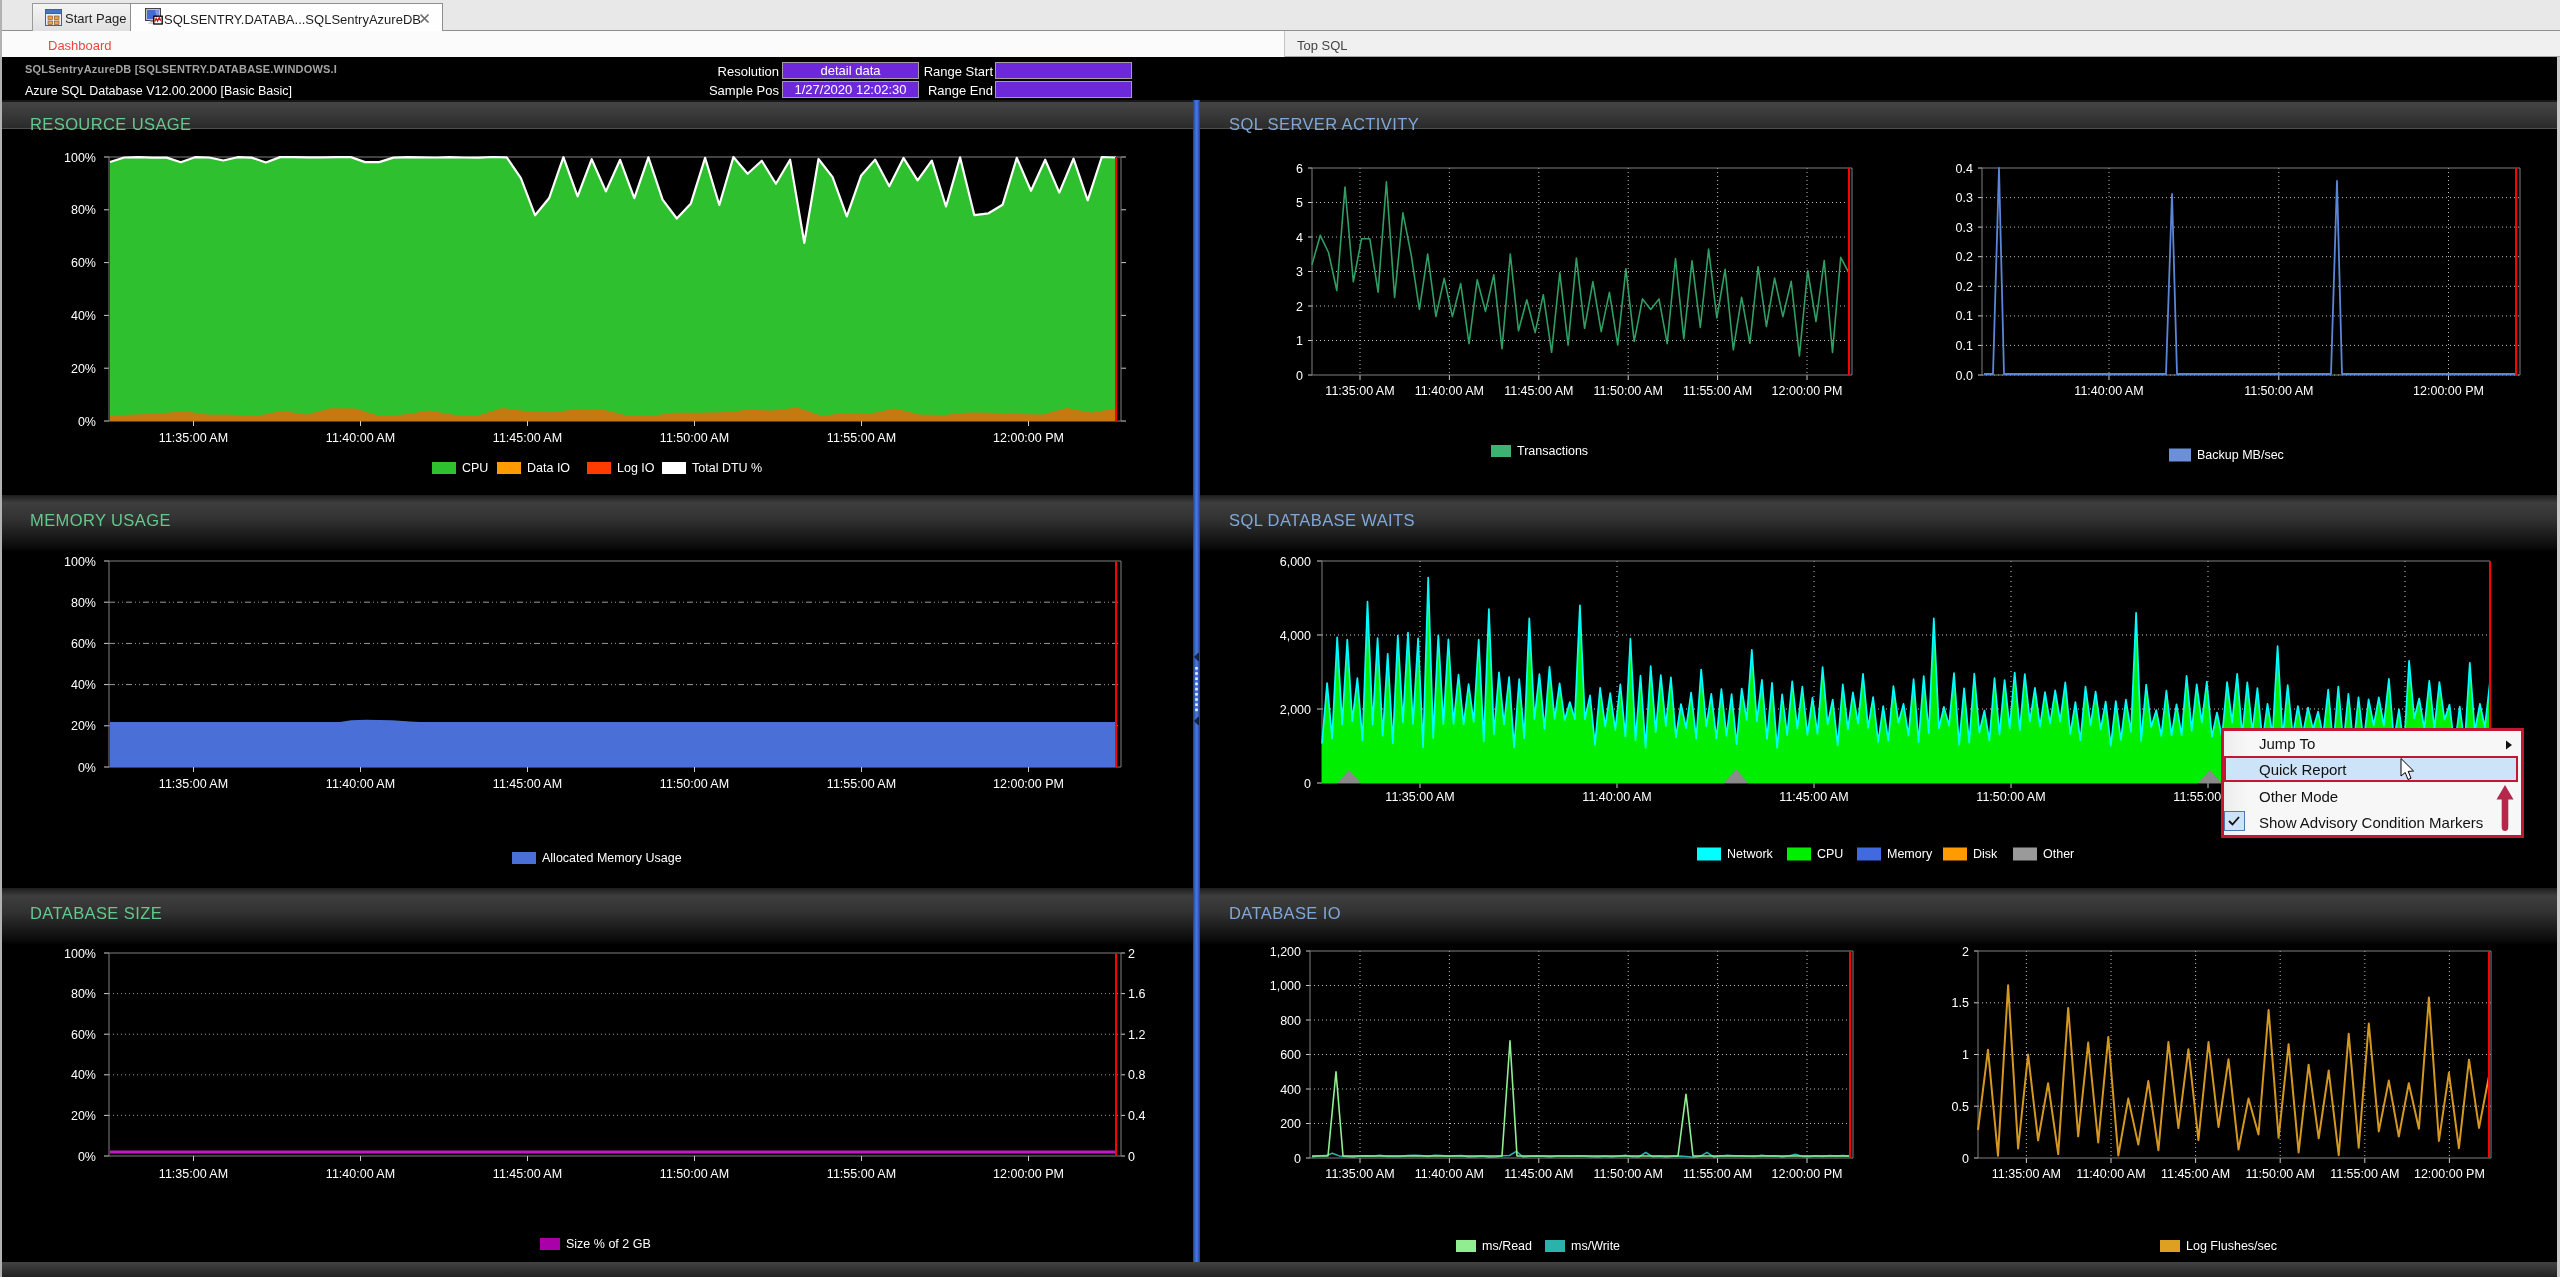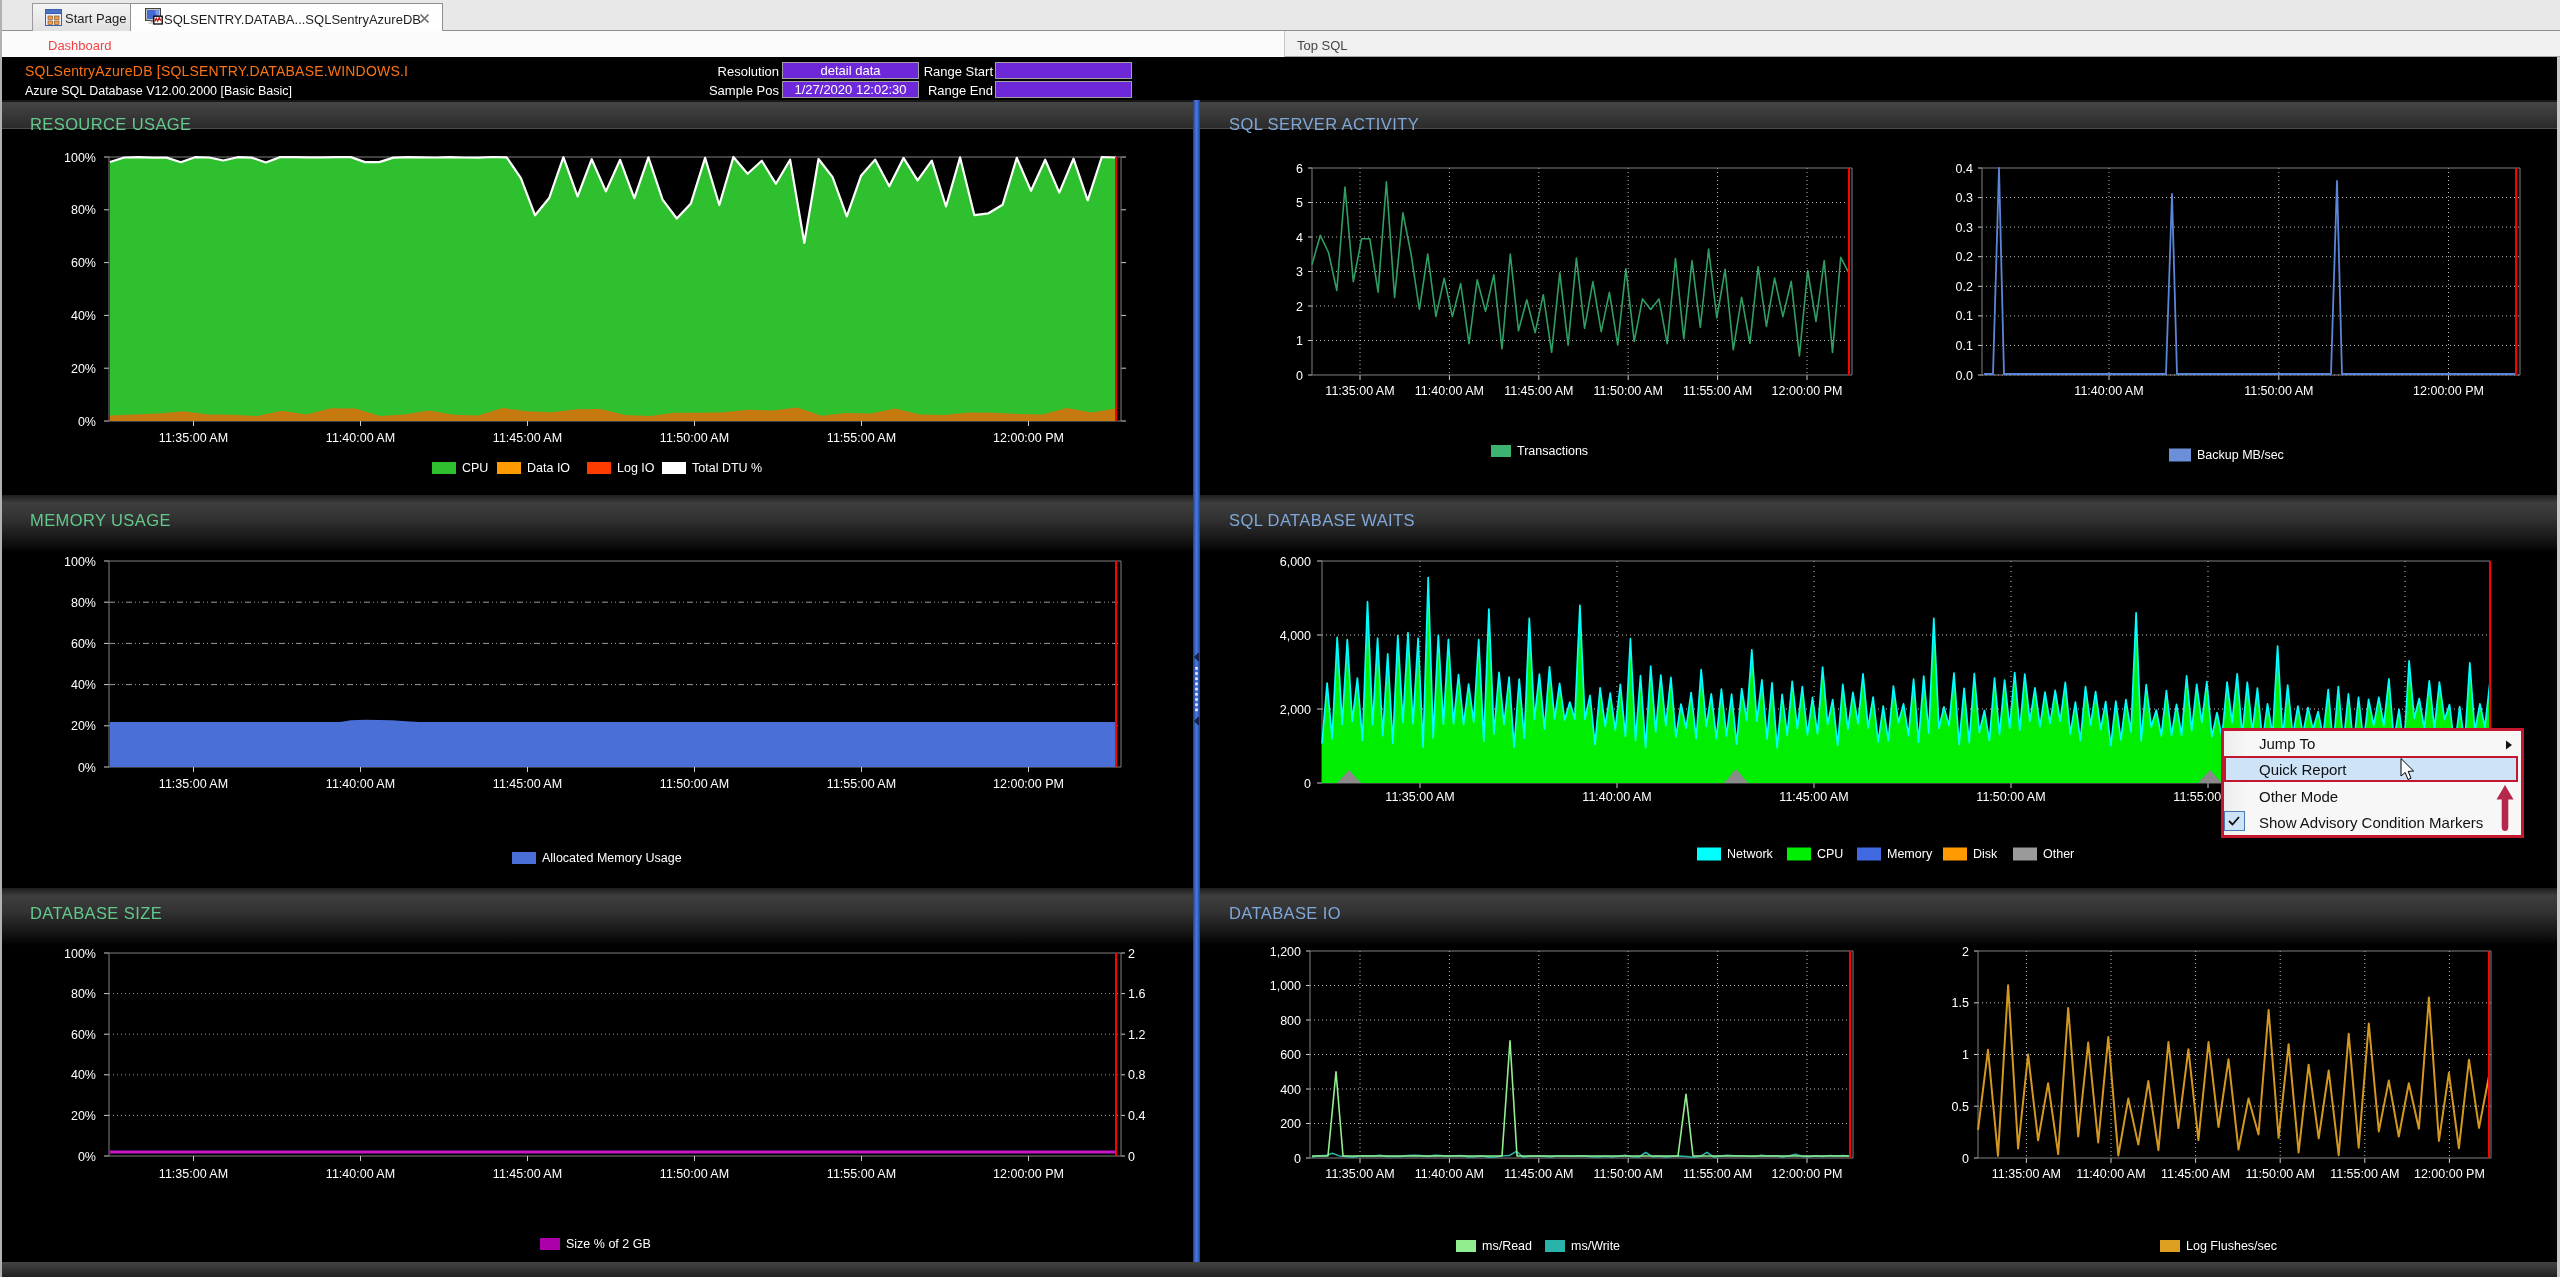--- a/index.html
+++ b/index.html
@@ -49,21 +49,21 @@
 </svg>
 <svg style="position:absolute;left:288px;top:9px" width="11" height="11" viewBox="0 0 11 11">
 <path d="M1.5 1.5 L9.5 9.5 M9.5 1.5 L1.5 9.5" stroke="#6e6e6e" stroke-width="1.7"></path>
     </svg>
 </div>
 <div id="dashrow" class="abs"></div>
 <div id="dashleft" class="abs"></div>
 <div class="abs" style="left:48px;top:38px;font-size:13px;color:#ef4444">Dashboard</div>
 <div class="abs" style="left:1297px;top:38px;font-size:13px;color:#444">Top SQL</div>
 <div id="hdr" class="abs"></div>
-<div class="abs" style="left:25px;top:63px;font-size:14px;font-weight:normal;color:#f97316;letter-spacing:0.2px">SQLSentryAzureDB [SQLSENTRY.DATABASE.WINDOWS.I</div>
+<div class="abs" style="left:25px;top:63px;font-size:11px;font-weight:bold;color:#a3a3a3;letter-spacing:0.2px">SQLSentryAzureDB [SQLSENTRY.DATABASE.WINDOWS.I</div>
 <div class="abs" style="left:25px;top:84px;font-size:12.5px;color:#fff">Azure SQL Database V12.00.2000 [Basic Basic]</div>
 <div class="flbl" style="left:699px;top:64px">Resolution</div>
 <div class="flbl" style="left:699px;top:83px">Sample Pos</div>
 <div class="flbl" style="left:913px;top:64px">Range Start</div>
 <div class="flbl" style="left:913px;top:83px">Range End</div>
 <div class="fld" style="left:782px;top:62px">detail data</div>
 <div class="fld" style="left:782px;top:81px">1/27/2020 12:02:30</div>
 <div class="fld" style="left:995px;top:62px"></div>
 <div class="fld" style="left:995px;top:81px"></div>
 <div id="content" class="abs"></div>

